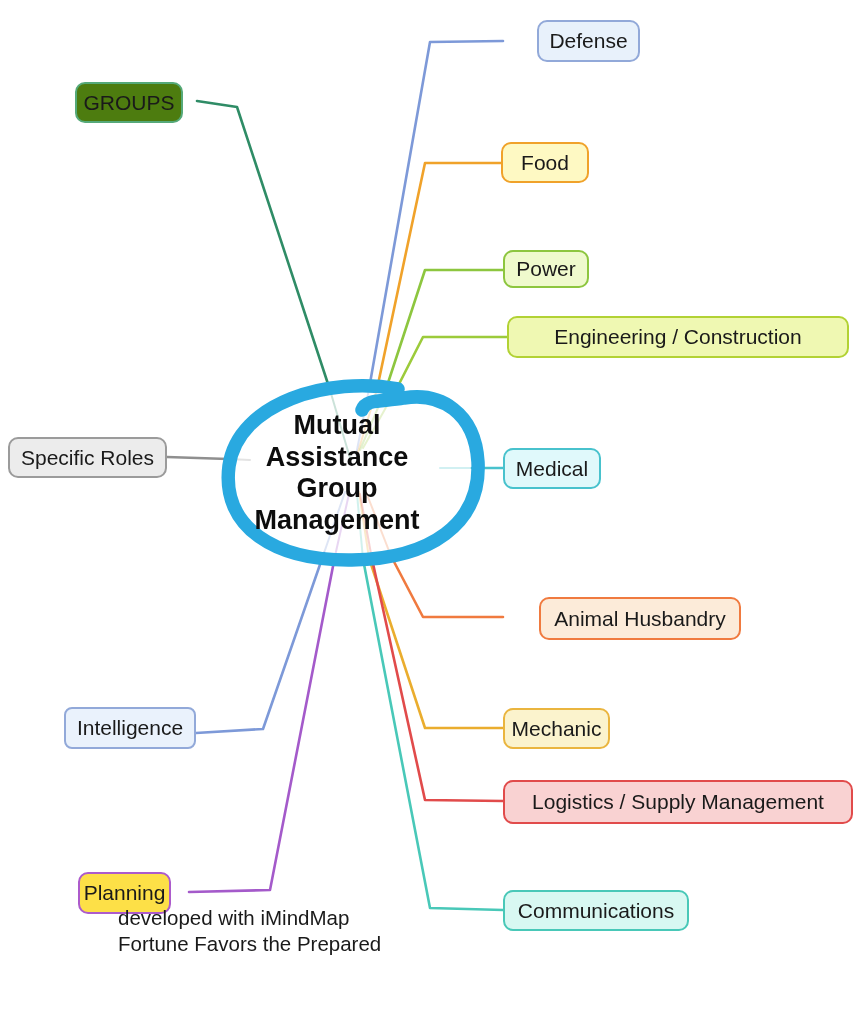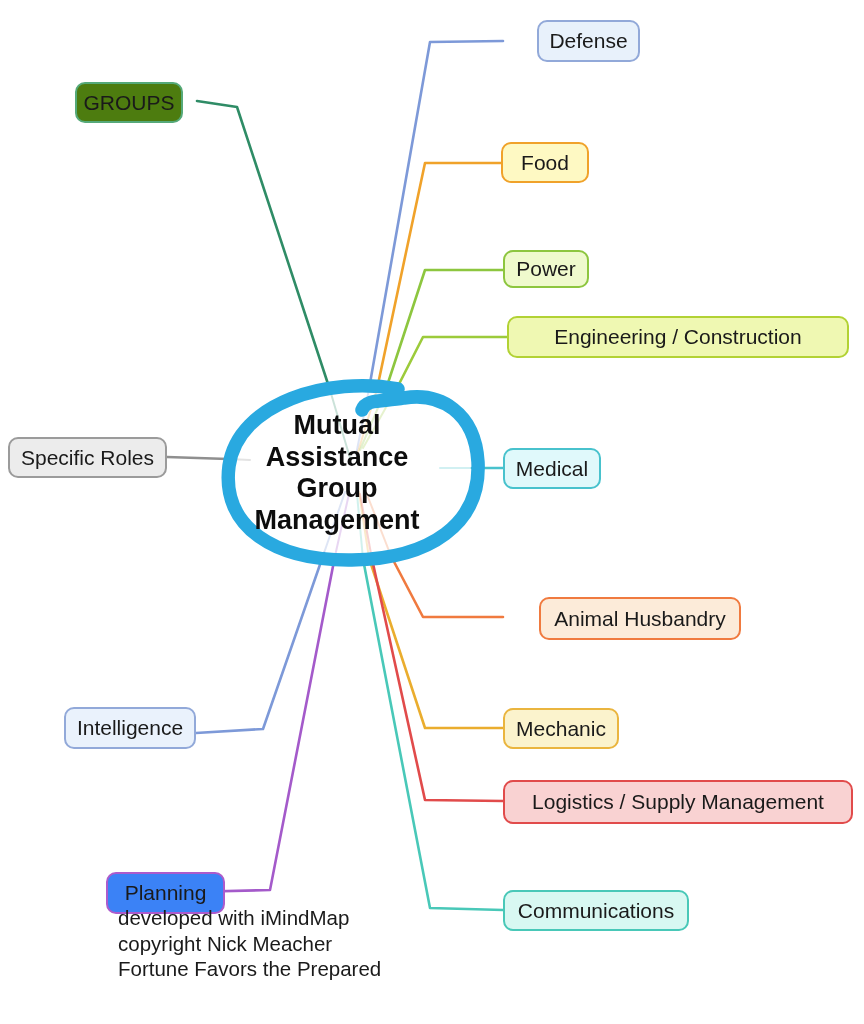--- a/index.html
+++ b/index.html
@@ -75,42 +75,41 @@
       </div>
       <div class="node" style="left: 503px; top: 448px; width: 98px; height: 41px; background: rgb(224, 249, 251); border-color: rgb(72, 194, 205);">
         <span>Medical</span>
       </div>
       <div class="node" style="left: 8px; top: 437px; width: 159px; height: 41px; background: rgb(236, 236, 236); border-color: rgb(155, 155, 155);">
         <span>Specific Roles</span>
       </div>
       <div class="node" style="left: 503px; top: 597px; width: 202px; height: 43px; background: rgb(252, 235, 217); border-color: rgb(240, 122, 63); margin-left: 36px;">
         <span>Animal Husbandry</span>
       </div>
-      <div class="node" style="left: 503px; top: 708px; width: 116px; height: 41px; background: rgb(251, 243, 205); border-color: rgb(234, 181, 63);">
+      <div class="node" style="left: 503px; top: 708px; width: 107px; height: 41px; background: rgb(251, 243, 205); border-color: rgb(234, 181, 63);">
         <span>Mechanic</span>
       </div>
       <div class="node" style="left: 503px; top: 780px; width: 350px; height: 44px; background: rgb(249, 210, 210); border-color: rgb(225, 75, 75);">
         <span>Logistics / Supply Management</span>
       </div>
       <div class="node" style="left: 503px; top: 890px; width: 186px; height: 41px; background: rgb(216, 248, 242); border-color: rgb(73, 200, 184);">
         <span>Communications</span>
       </div>
-      <div class="node" style="left: 64px; top: 707px; width: 132px; height: 42px; background: rgb(234, 242, 252); border-color: rgb(146, 169, 217);">
+      <div class="node" style="left: 64px; top: 707px; width: 132px; height: 42px; background: rgb(234, 242, 252); border-color: rgb(146, 169, 217); border-radius: 8px;">
         <span>Intelligence</span>
       </div>
-      <div class="node" style="left: 78px; top: 872px; width: 119px; height: 42px; background: #3b82f6; border-color: rgb(172, 91, 204); margin-left: 28px;">
+      <div class="node" style="left: 78px; top: 872px; width: 93px; height: 42px; background: #fde047; border-color: rgb(172, 91, 204);">
         <span>Planning</span>
       </div>
     </div>
 
   <div id="center-topic">
     <span>Mutual</span>
     <span>Assistance</span>
     <span>Group</span>
     <span>Management</span>
   </div>
 
   <div id="caption">
     <div>developed with iMindMap</div>
-    <div>copyright Nick Meacher</div>
     <div>Fortune Favors the Prepared</div>
   </div>
 </div>
 
 </body></html>

